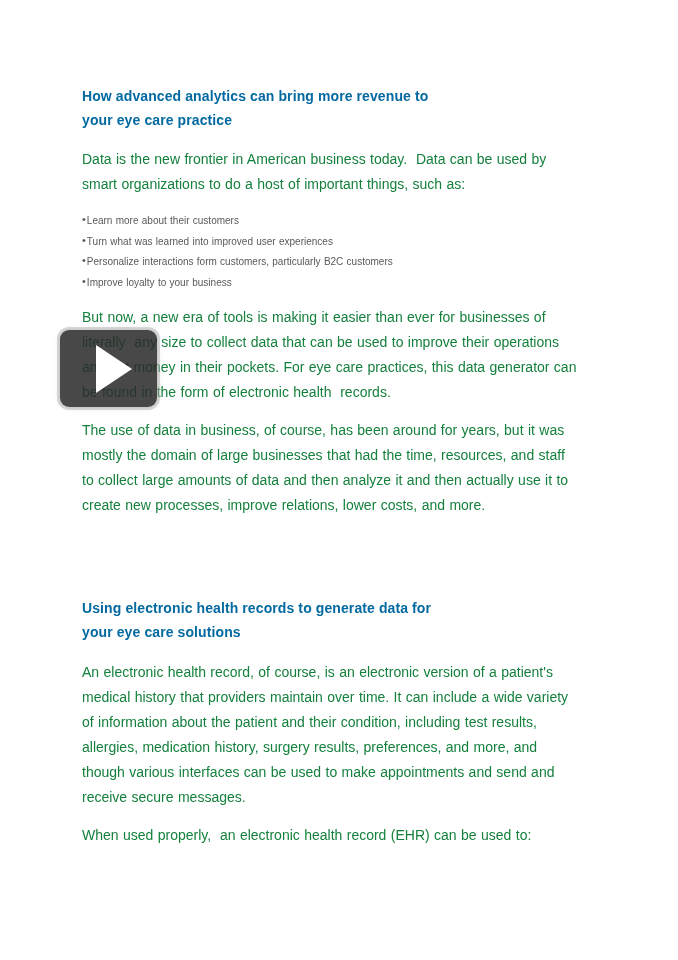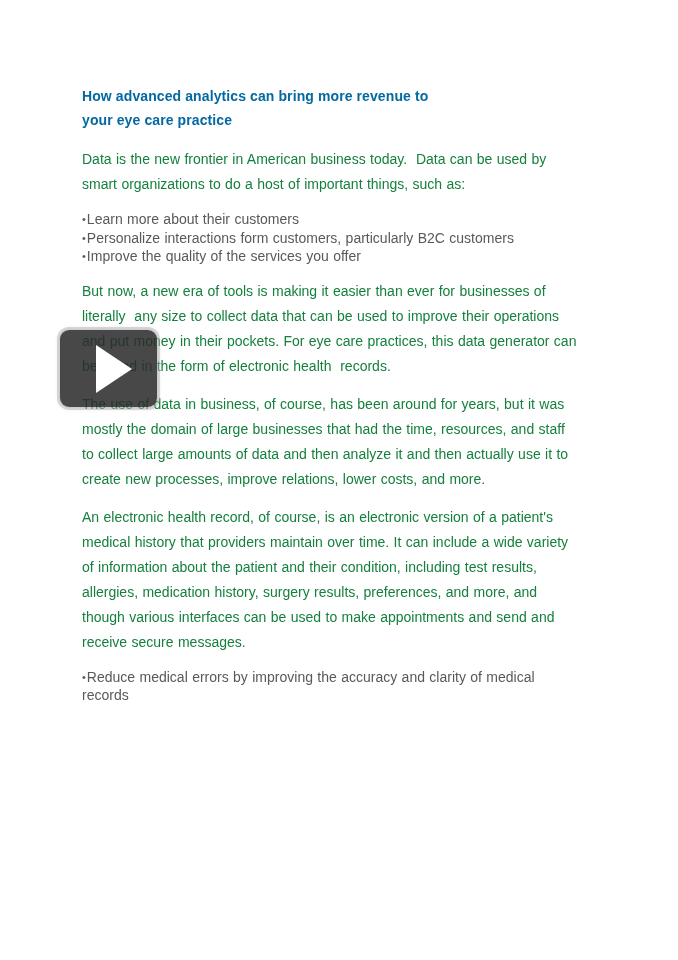--- a/index.html
+++ b/index.html
@@ -35,21 +35,21 @@
     white-space: pre-wrap;
     word-spacing: 0.5px;
     margin: 0 0 13px 0;
   }
   ul.bullet-list {
     list-style: none;
     margin: 0 0 13px 0;
     padding: 0;
   }
   ul.bullet-list li {
-    font-size: 14px;
+    font-size: 10px;
     line-height: 18.5px;
     color: #58595b;
     white-space: pre-wrap;
     word-spacing: 0.5px;
   }
   ul.bullet-list li::before {
     content: "\2022";
     display: inline-block;
     font-size: 11px;
     vertical-align: 1px;
@@ -88,46 +88,46 @@
   <div class="content">
 
     <h1>How advanced analytics can bring more revenue to
 your eye care practice</h1>
 
     <p>Data is the new frontier in American business today.  Data can be used by
 smart organizations to do a host of important things, such as:</p>
 
     <ul class="bullet-list">
       <li>Learn more about their customers</li>
+      <li>Turn what was learned into improved user experiences</li>
       <li>Personalize interactions form customers, particularly B2C customers</li>
-      <li>Improve the quality of the services you offer</li>
+      <li>Improve loyalty to your business</li>
     </ul>
 
     <p>But now, a new era of tools is making it easier than ever for businesses of
 literally  any size to collect data that can be used to improve their operations
 and put money in their pockets. For eye care practices, this data generator can
 be found in the form of electronic health  records.</p>
 
     <p>The use of data in business, of course, has been around for years, but it was
 mostly the domain of large businesses that had the time, resources, and staff
 to collect large amounts of data and then analyze it and then actually use it to
 create new processes, improve relations, lower costs, and more.</p>
 
+    <h2>Using electronic health records to generate data for
+your eye care solutions</h2>
 
     <p>An electronic health record, of course, is an electronic version of a patient's
 medical history that providers maintain over time. It can include a wide variety
 of information about the patient and their condition, including test results,
 allergies, medication history, surgery results, preferences, and more, and
 though various interfaces can be used to make appointments and send and
 receive secure messages.</p>
 
+    <p>When used properly,  an electronic health record (EHR) can be used to:</p>
 
-    <ul class="bullet-list">
-      <li>Reduce medical errors by improving the accuracy and clarity of medical
-records</li>
-    </ul>
 
   </div>
 
   <button class="play-overlay" aria-label="Play video">
     <span class="play-triangle"></span>
   </button>
 </div>
 
 </body></html>

